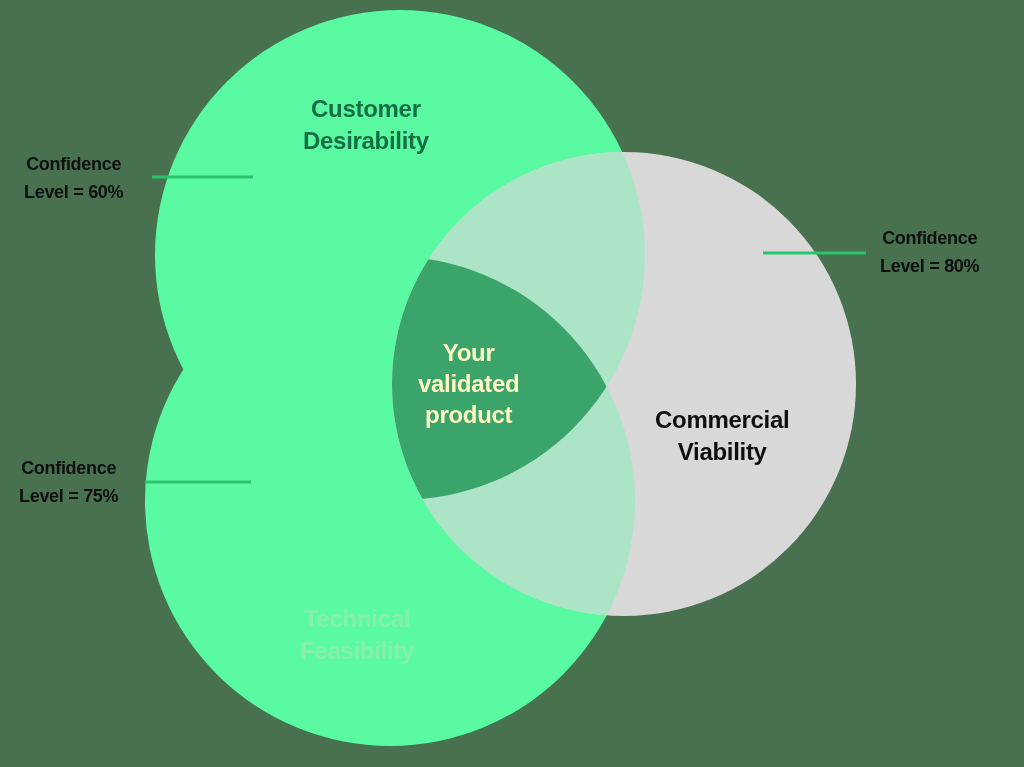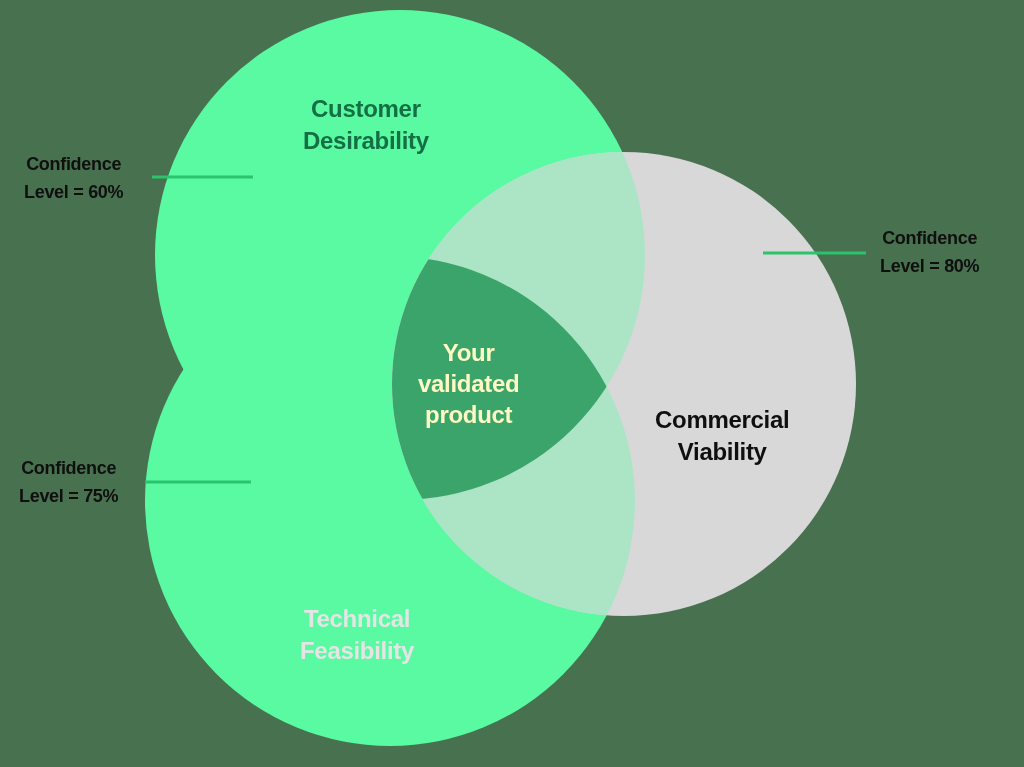--- a/index.html
+++ b/index.html
@@ -64,21 +64,21 @@
     </g>
 
     <line x1="152" y1="177" x2="253" y2="177" stroke-width="3" stroke="#2BC46D"></line>
     <line x1="145" y1="482" x2="251" y2="482" stroke-width="3" stroke="#2BC46D"></line>
     <line x1="763" y1="253" x2="866" y2="253" stroke-width="3" stroke="#2BC46D"></line>
   </svg>
 
   <div class="label circle-label" style="left: 303px; top: 93px; color: rgb(21, 111, 68);">Customer
 Desirability</div>
 
-  <div class="label circle-label" style="left: 300px; top: 603px; color: #e5e5e5;">Technical
+  <div class="label circle-label" style="left: 300px; top: 603px; color: #86efac;">Technical
 Feasibility</div>
 
   <div class="label circle-label" style="left: 655px; top: 360px; color: rgb(15, 15, 15); margin-top: 44px;">Commercial
 Viability</div>
 
   <div class="label center-label" style="left: 418px; top: 337px; color: #fef9c3;">Your
 validated
 product</div>
 
   <div class="label confidence-label" style="left: 24px; top: 150px; color: rgb(15, 15, 15);">Confidence

